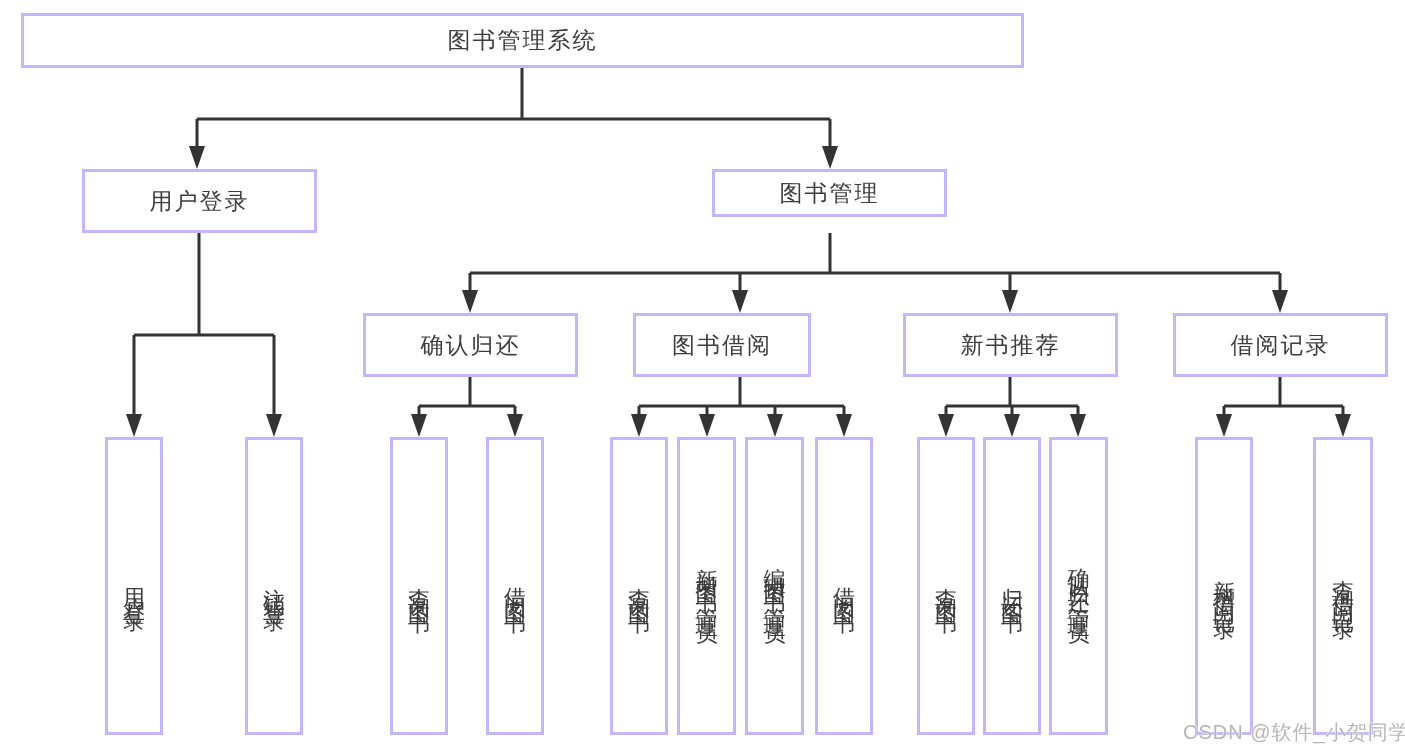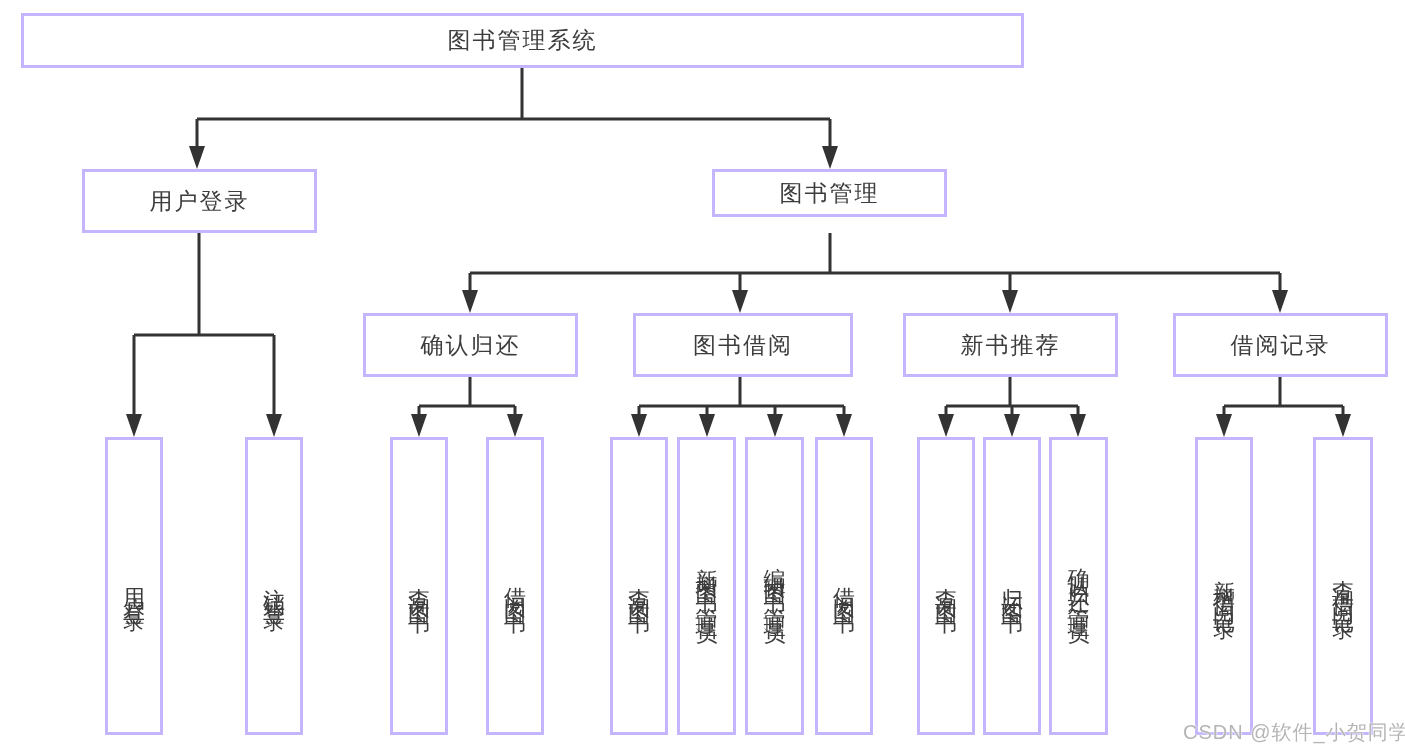--- a/index.html
+++ b/index.html
@@ -99,21 +99,21 @@
   <div class="node h" style="left:82px;top:169px;width:235px;height:64px">
     <span>用户登录</span>
   </div>
   <div class="node h" style="left:712px;top:169px;width:235px;height:48px">
     <span>图书管理</span>
   </div>
 
   <div class="node h" style="left:363px;top:313px;width:215px;height:64px">
     <span>确认归还</span>
   </div>
-  <div class="node h" style="left:633px;top:313px;width:220px;height:64px">
+  <div class="node h" style="left:633px;top:313px;width:178px;height:64px">
     <span>图书借阅</span>
   </div>
   <div class="node h" style="left:903px;top:313px;width:215px;height:64px">
     <span>新书推荐</span>
   </div>
   <div class="node h" style="left:1173px;top:313px;width:215px;height:64px">
     <span>借阅记录</span>
   </div>
 
   <div class="node v" style="left:105px;top:437px;width:58px;height:298px">

